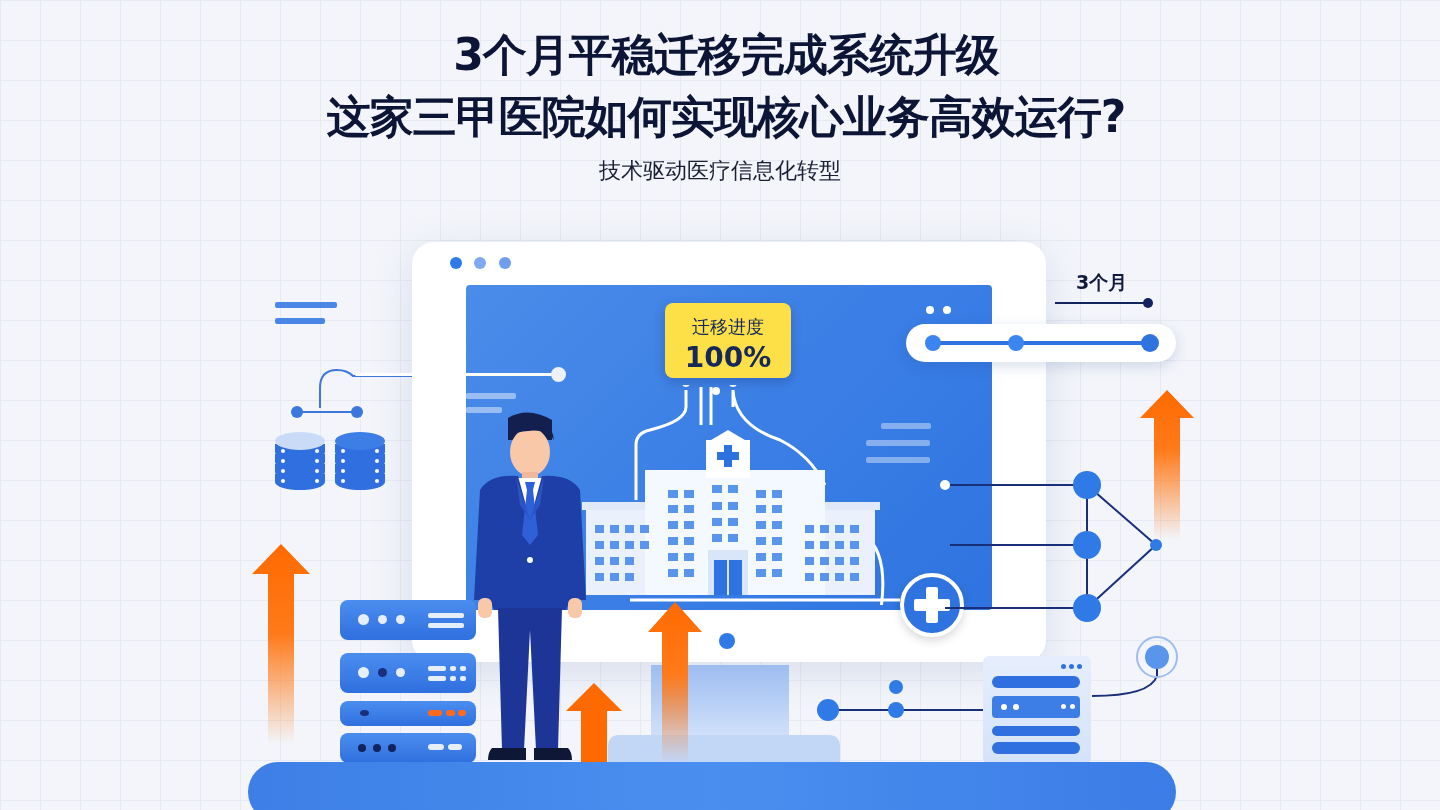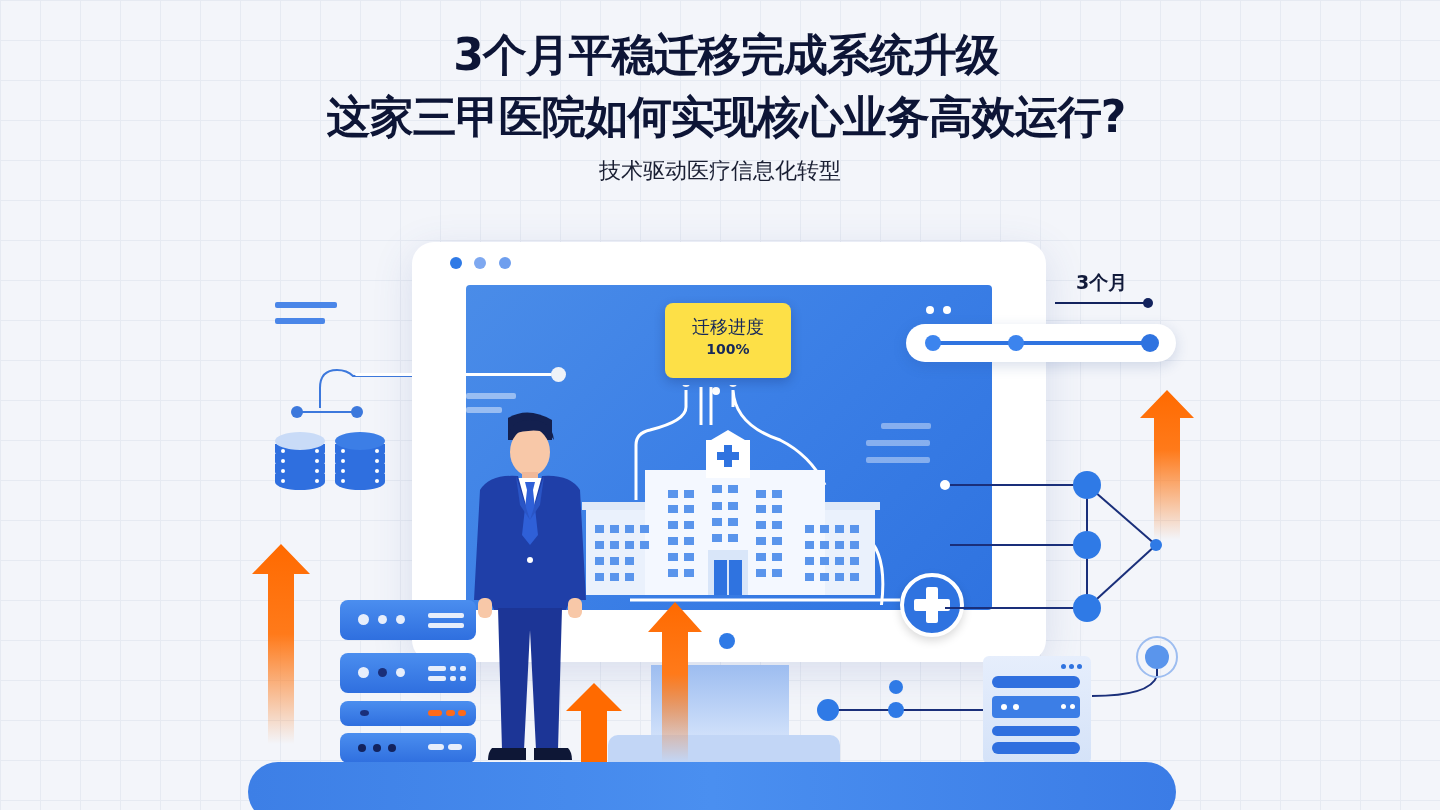--- a/index.html
+++ b/index.html
@@ -34,21 +34,21 @@
     border-radius:4px;
   }
   .dot { position:absolute; border-radius:50%; }
   .bar { position:absolute; border-radius:2px; }
   .progress-card {
     position:absolute; left:665px; top:303px; width:126px; height:75px;
     background:#fde047; border-radius:8px; text-align:center;
     box-shadow:0 4px 12px rgba(0,0,50,0.2);
   }
   .progress-card .lbl { font-size:18px; color:#16285a; margin-top:12px; font-family:"DejaVu Sans",sans-serif; }
-  .progress-card .val { font-size:14px; color:#16285a; font-weight:bold; margin-top:2px; font-family:"DejaVu Sans",sans-serif; }
+  .progress-card .val { font-size:28px; color:#16285a; font-weight:bold; margin-top:2px; font-family:"DejaVu Sans",sans-serif; }
   .timeline-pill {
     position:absolute; left:906px; top:324px; width:270px; height:38px;
     background:#fff; border-radius:19px; box-shadow:0 4px 14px rgba(40,70,140,0.18);
   }
   .time-label { position:absolute; left:1076px; top:270px; font-size:19px; font-weight:bold; color:#111a3a; font-family:"DejaVu Sans",sans-serif; }
   .server-unit {
     position:absolute; left:340px; width:136px; border-radius:8px;
     background:linear-gradient(180deg,#4b8eef,#2f6fdf);
   }
   .base {

